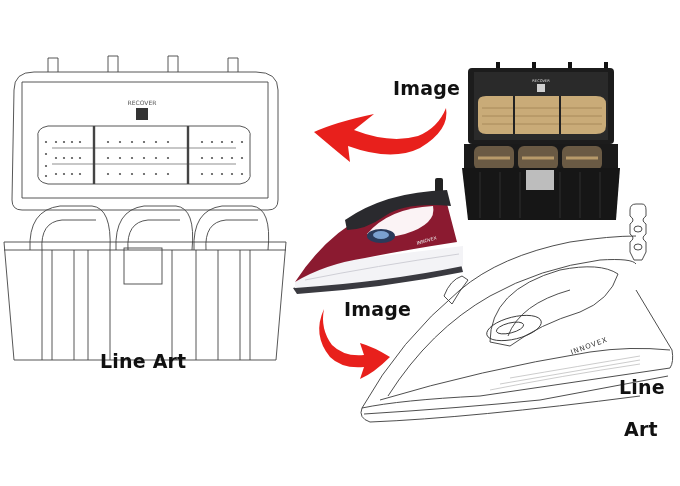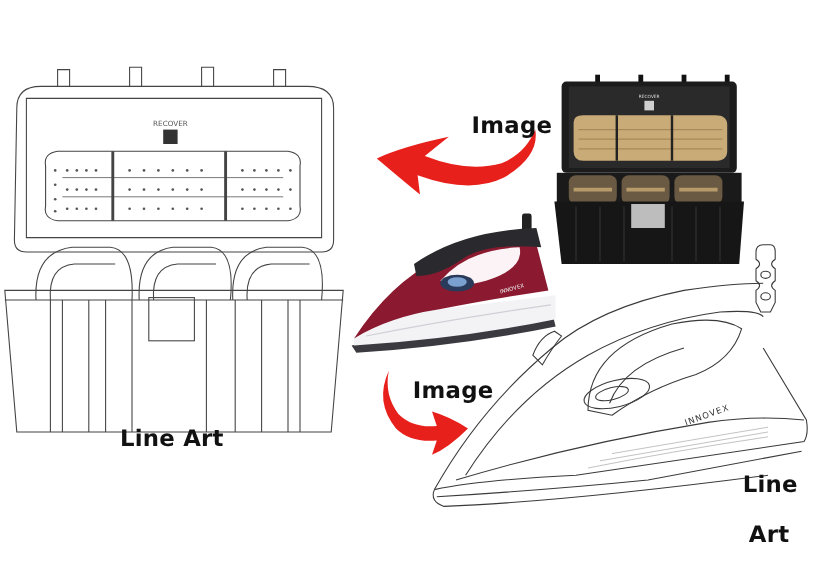--- a/index.html
+++ b/index.html
@@ -1,17 +1,17 @@
 <!DOCTYPE html>
 <html><head>
 <meta charset="utf-8">
 <style>
   html,body{margin:0;padding:0;background:#ffffff;}
   .canvas{position:relative;width:680px;height:486px;overflow:hidden;background:#ffffff;font-family:"DejaVu Sans","Liberation Sans",sans-serif;}
-  .label{position:absolute;font-weight:bold;color:#111;font-size:19px;line-height:1;letter-spacing:0.2px;margin-top:17px;}
+  .label{position:absolute;font-weight:bold;color:#111;font-size:19px;line-height:1;letter-spacing:0.2px;}
   svg{position:absolute;left:0;top:0;}
 </style>
 </head>
 <body>
 
 <div class="canvas">
 
   <svg width="300" height="320" viewBox="0 0 300 320" style="left:0;top:50px;" fill="none" stroke="#444" stroke-width="0.9">
 
     <path d="M48 22 V8 h10 v14 M108 22 V6 h10 v16 M168 22 V6 h10 v16 M228 22 V8 h10 v14"></path>
@@ -83,21 +83,21 @@
     <path d="M128 200 Q126 172 148 170 H180"></path>
     <path d="M194 200 Q192 160 222 156 H252 Q272 158 268 200"></path>
     <path d="M206 200 Q204 172 226 170 H258"></path>
 
     <path d="M4 192 H286 L276 310 H14 Z"></path>
     <path d="M4 200 H286"></path>
     <path d="M42 200 V310 M52 200 V310 M74 200 V310 M88 200 V310 M110 200 V310 M172 200 V310 M196 200 V310 M218 200 V310 M240 200 V310 M250 200 V310"></path>
     <rect x="124" y="198" width="38" height="36"></rect>
   </svg>
 
-  <div class="label" style="left:100px;top:340px;">Line Art</div>
+  <div class="label" style="left:100px;top:352px;">Line Art</div>
 
   <svg width="160" height="80" viewBox="0 0 160 80" style="left:300px;top:100px;">
     <path d="M146 8 Q150 30 120 48 Q92 62 48 46 L50 62 Q40 54 14 32 Q36 22 74 14 Q64 22 54 30 Q90 44 118 36 Q138 28 146 8 Z" fill="#e8201c"></path>
   </svg>
 
   <div class="label" style="left:393px;top:79px;">Image</div>
 
   <svg width="160" height="160" viewBox="0 0 160 160" style="left:460px;top:62px;">
 
     <rect x="36" y="0" width="4" height="8" fill="#111"></rect>

